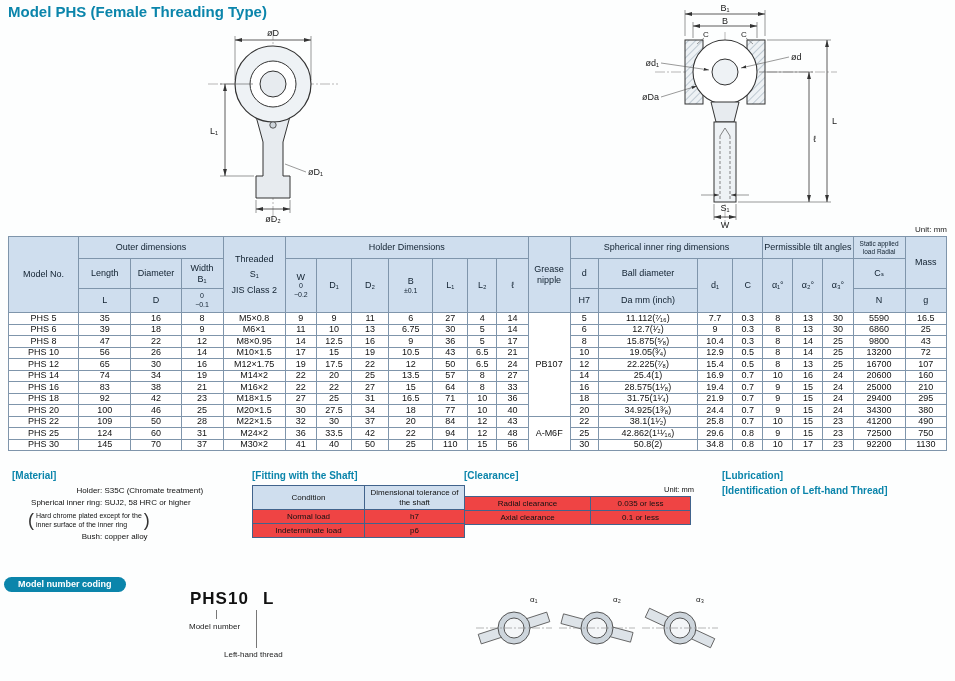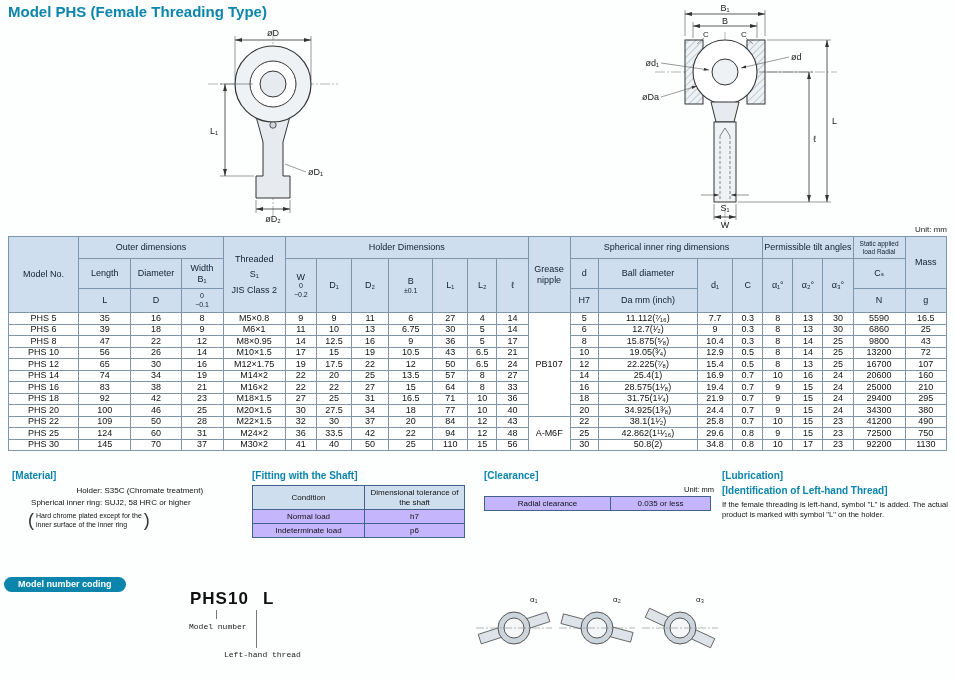--- a/index.html
+++ b/index.html
@@ -30,34 +30,34 @@
   
   .section { position:absolute; }
   .section-h { color:#0b85ab; font-weight:bold; font-size:10px; margin-bottom:4px; }
   .kv { font-size:8px; line-height:1.55; white-space:nowrap; }
   .kl { display:inline-block; min-width:88px;text-align:right; }
   .paren-note { display:flex; align-items:center; margin-left:14px; font-size:7px; line-height:1.2; }
   .bigparen { font-size:18px; font-weight:200; color:#333; padding:0 2px; }
   .notelines span { display:block; }
 
   table.mini { border-collapse:collapse; }
-  .mini th,.mini td { border:1px solid #41638c; font-size:8px; text-align:center; padding:2px 3px; color:#111; background:#c4b5fd; }
+  .mini th,.mini td { border:1px solid #41638c; font-size:8px; text-align:center; padding:2px 3px; color:#111; background:#ef4444; }
   .mini th { background:#cfdeee; font-weight:normal; line-height:1.2; }
   .unit-s { font-size:7.5px; text-align:right; margin:0 2px 2px 0; }
 
   .paragraph { font-size:7.6px; line-height:1.3; text-align:justify; color:#111; }
   .paragraph + .section-h { margin-top:10px; }
 
   
   .badge { position:absolute; left:4px; top:577px; background:#0b85ab; color:#fff;
            font-size:9px; font-weight:bold; padding:2px 14px 3px; border-radius:9px; }
   .example { position:absolute; left:190px; top:589px; font-size:17px; font-weight:bold; letter-spacing:1px; }
   .example .suffix { margin-left:14px; }
   .vline { position:absolute; width:1px; background:#777; }
-  .clabel { position:absolute; font-size:8px; color:#222; white-space:nowrap;font-family:Liberation Mono, monospace; }
+  .clabel { position:absolute; font-size:8px; color:#222; white-space:nowrap; }
 </style>
 </head>
 <body>
 
 <div class="page">
 
   <div class="title">Model PHS (Female Threading Type)</div>
 
   <svg style="position:absolute;left:158px;top:24px" width="240" height="200" viewBox="0 0 240 200">
     <defs>
@@ -528,20 +528,23 @@
       <span class="kl">Spherical inner ring</span><span>: SUJ2, 58 HRC or higher</span>
     </div>
     <div class="paren-note">
       <span class="bigparen">(</span>
       <span class="notelines">
         <span>Hard chrome plated except for the</span>
         <span>inner surface of the inner ring</span>
       </span>
       <span class="bigparen">)</span>
     </div>
+    <div class="kv">
+      <span class="kl">Bush</span><span>: copper alloy</span>
+    </div>
   </div>
 
   <div class="section" style="left:252px;top:470px;width:220px">
     <div class="section-h">[Fitting with the Shaft]</div>
     <table class="mini">
       <colgroup>
           <col style="width:112px">
           <col style="width:100px">
         </colgroup>
       <tbody>
@@ -554,41 +557,44 @@
         <td>h7</td>
       </tr>
       <tr>
         <td>Indeterminate load</td>
         <td>p6</td>
       </tr>
     </tbody>
       </table>
   </div>
 
-  <div class="section" style="left:484px;top:470px;width:232px">
+  <div class="section" style="left:464px;top:470px;width:232px">
     <div class="section-h">[Clearance]</div>
     <div class="unit-s">Unit: mm</div>
     <table class="mini">
       <colgroup>
           <col style="width:126px">
           <col style="width:100px">
         </colgroup>
       <tbody>
           <tr>
         <td>Radial clearance</td>
         <td>0.035 or less</td>
       </tr>
+      <tr>
+        <td>Axial clearance</td>
+        <td>0.1 or less</td>
+      </tr>
     </tbody>
       </table>
   </div>
 
   <div class="section" style="left:722px;top:470px;width:226px">
     <div class="section-h">[Lubrication]</div>
     <div class="section-h">[Identification of Left-hand Thread]</div>
-    <div class="paragraph">If the female threading is left-hand, symbol "L" is added. The actual product is marked with symbol "L" on the holder.</div>
   </div>
 
   <div class="badge">Model number coding</div>
   <div class="example">
     <span>PHS10</span><span class="suffix">L</span>
   </div>
   <div class="vline" style="left:216px;top:610px;height:9px"></div>
   <div class="vline" style="left:256px;top:610px;height:38px"></div>
   <div class="clabel" style="left:189px;top:622px">Model number</div>
   <div class="clabel" style="left:224px;top:650px">Left-hand thread</div>

